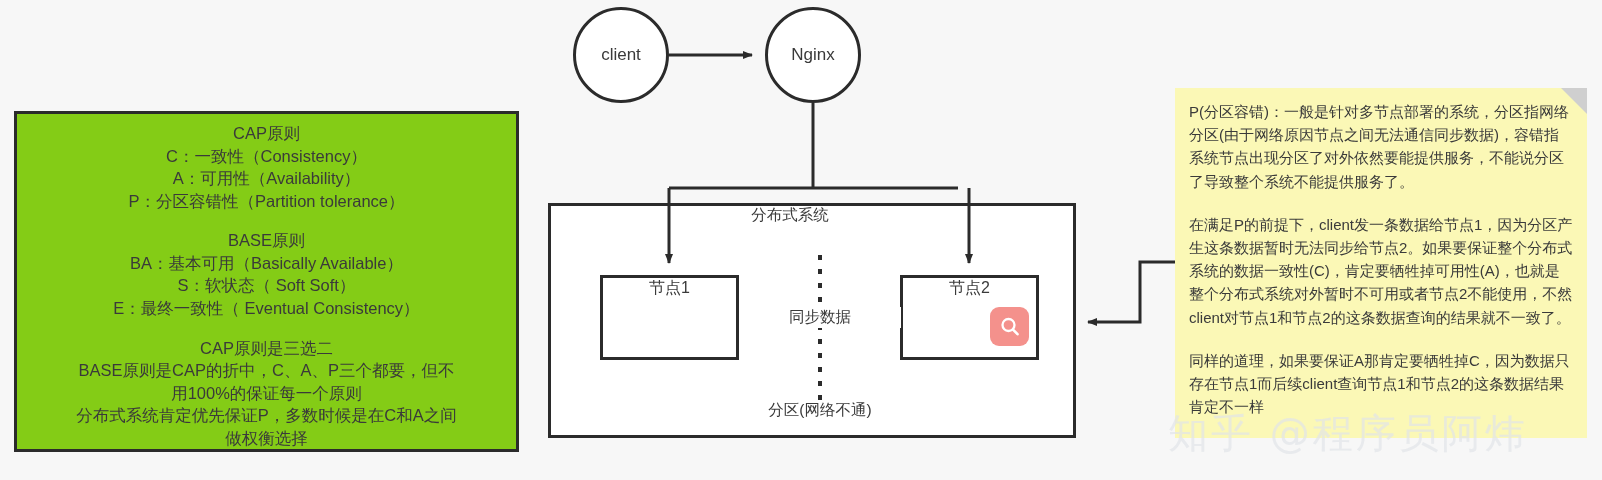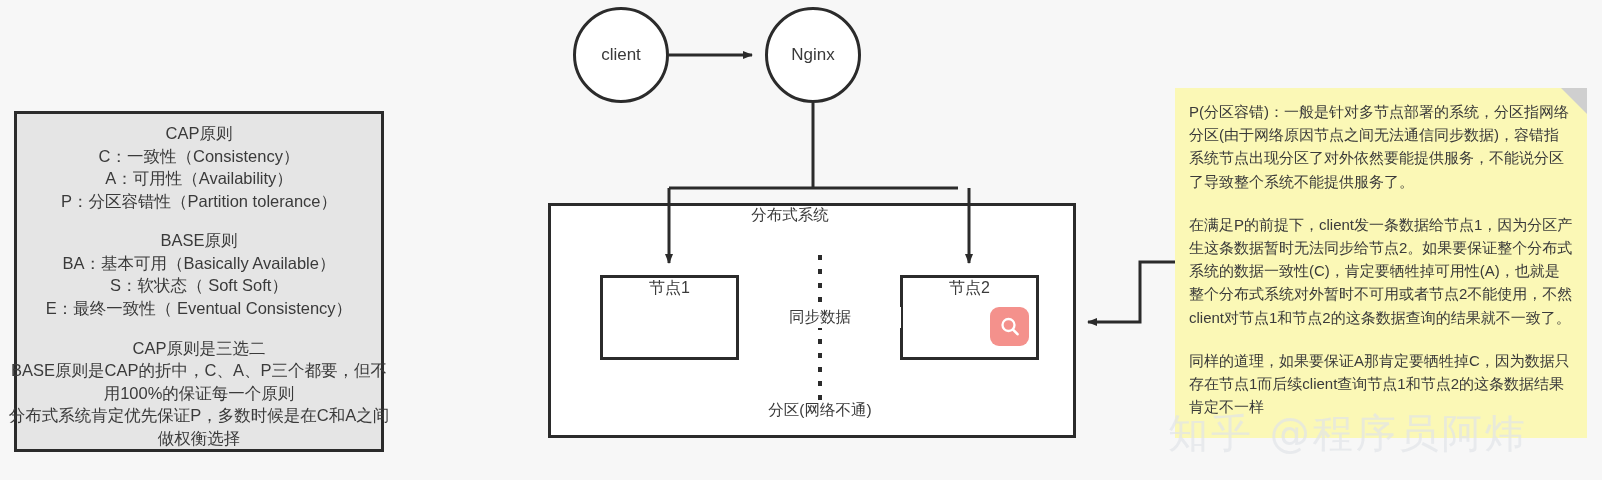--- a/index.html
+++ b/index.html
@@ -14,23 +14,23 @@
     overflow: hidden;
     font-family: "Liberation Sans", "DejaVu Sans", sans-serif;
     color: #3a3a3a;
   }
 
   
   #cap-panel {
     position: absolute;
     left: 14px;
     top: 111px;
-    width: 370px;
+    width: 505px;
     height: 341px;
-    background: #e5e5e5;
+    background: #84cc16;
     border: 3px solid #2b2b2b;
     box-sizing: border-box;
     display: flex;
     flex-direction: column;
     align-items: center;
     justify-content: flex-start;
     padding-top: 8px;
   }
   #cap-panel .ln {
     text-align: center;

